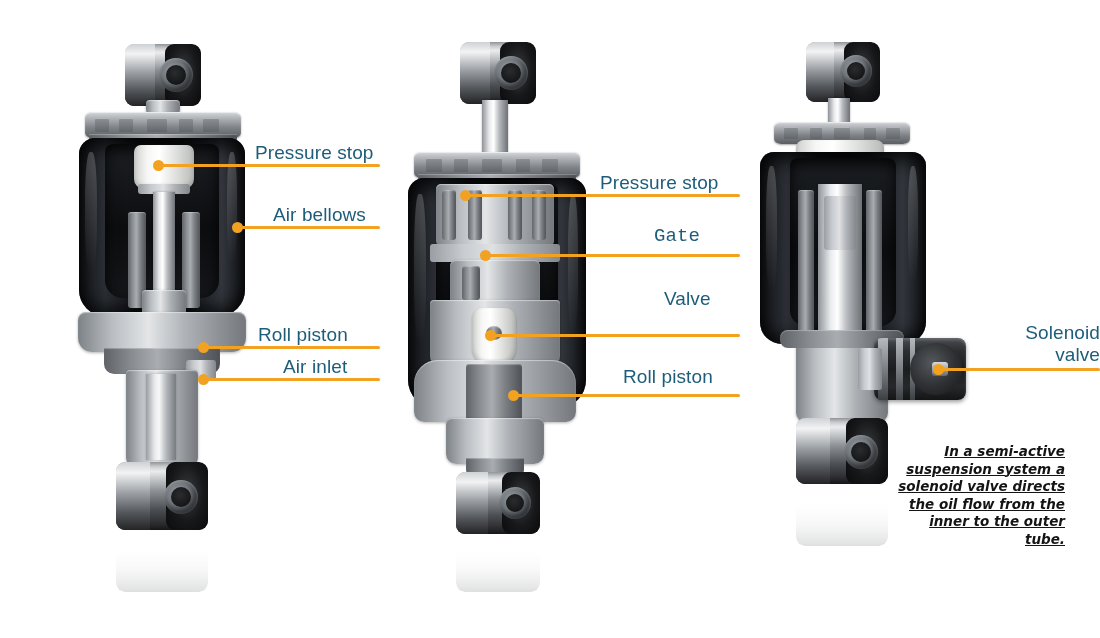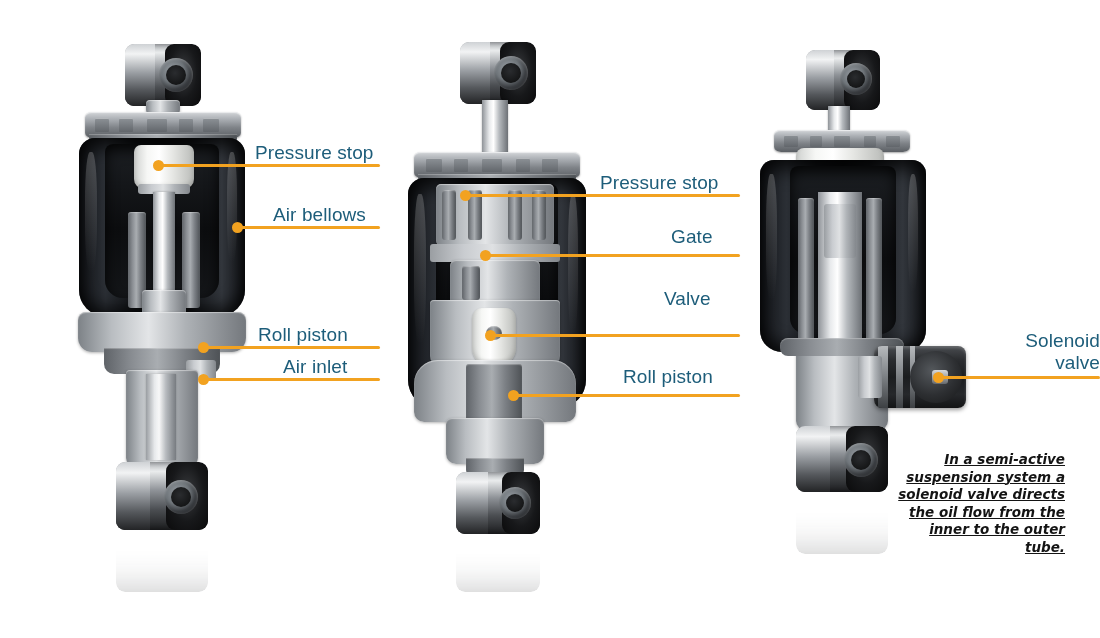--- a/index.html
+++ b/index.html
@@ -302,33 +302,33 @@
     <div class="reflect" style="left:76px;top:536px;width:84px;height:56px;
                 background:linear-gradient(180deg,#1c1d1f,#8d9196 40%,#ffffff 100%);
                 border-radius:9px;"></div>
 
     <div class="dot" style="left:80px;top:190px;"></div>
     <div class="leader" style="left:85px;top:194px;width:275px;"></div>
     <div class="lbl" style="left:220px;top:172px;">Pressure stop</div>
 
     <div class="dot" style="left:100px;top:250px;"></div>
     <div class="leader" style="left:105px;top:254px;width:255px;"></div>
-    <div class="lbl" style="left:291px;top:226px;">Gate</div>
+    <div class="lbl" style="left:274px;top:226px;font-family:Liberation Mono, monospace;">Gate</div>
 
     <div class="dot" style="left:105px;top:330px;"></div>
     <div class="leader" style="left:110px;top:334px;width:250px;"></div>
     <div class="lbl" style="left:284px;top:288px;">Valve</div>
 
     <div class="dot" style="left:128px;top:390px;"></div>
     <div class="leader" style="left:133px;top:394px;width:227px;"></div>
     <div class="lbl" style="left:243px;top:366px;">Roll piston</div>
 
   </div>
 
-  <div class="unit" style="left:740px;top:8px;width:360px;height:468px;">
+  <div class="unit" style="left:740px;top:0;width:360px;height:468px;">
 
     <div class="eye" style="left:66px;top:42px;width:74px;height:60px;">
       <div class="band" style="left:0;width:28px;"></div>
       <div class="cap" style="width:36px;"></div>
       <div class="bore" style="right:8px;top:13px;width:32px;height:32px;"></div>
       <div class="bore-in" style="right:15px;top:20px;width:18px;height:18px;"></div>
     </div>
 
     <div class="rod" style="left:88px;top:98px;width:22px;height:30px;"></div>
 

